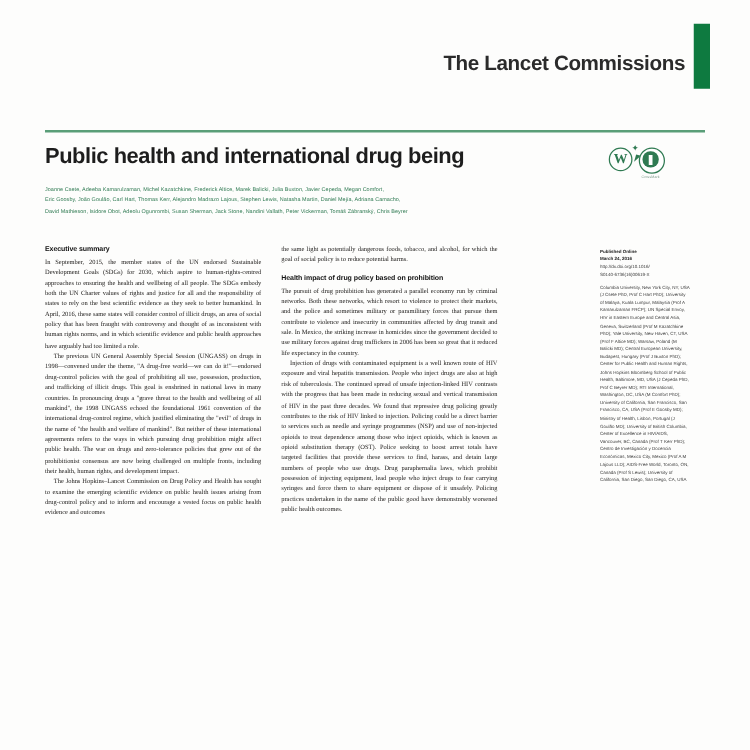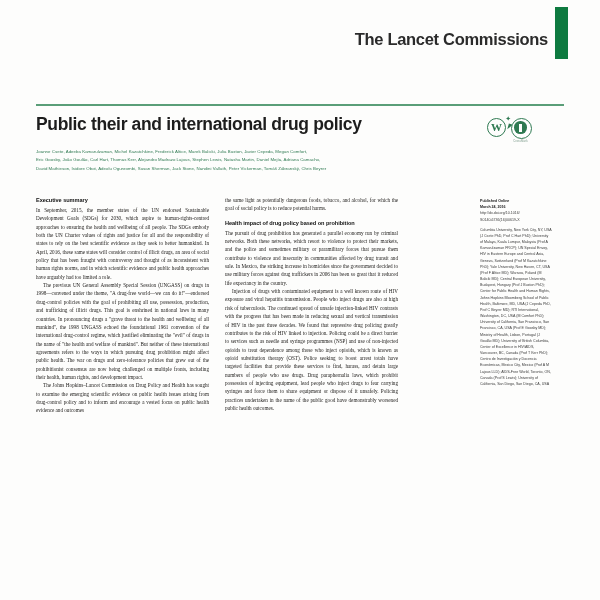--- a/index.html
+++ b/index.html
@@ -11,21 +11,21 @@
     position:relative;
   }
   .page{
     position:absolute;inset:0;
     background:#fdfdfc;
   }
 
   
   .masthead{
     position:absolute;
-    top:4px;left:0;right:0;height:66px;text-align:center;
+    top:16px;left:0;right:0;height:66px;text-align:center;
   }
   .masthead-title{
     position:absolute;
     right:52px;top:26px;
     font-family:"Liberation Sans", sans-serif;
     font-weight:bold;
     font-size:16.5px;
     letter-spacing:-0.3px;
     color:#2b2b2b;
     white-space:nowrap;
@@ -164,21 +164,21 @@
 
 <div class="page">
 
   <div class="masthead">
     <div class="masthead-title">The Lancet Commissions</div>
     <div class="masthead-bar"></div>
   </div>
 
   <div class="rule-top"></div>
 
-  <div class="article-title">Public their and international drug policy</div>
+  <div class="article-title">Public health and international drug being</div>
 
   <div class="authors">
     <div>Joanne Csete, Adeeba Kamarulzaman, Michel Kazatchkine, Frederick Altice, Marek Balicki, Julia Buxton, Javier Cepeda, Megan Comfort,</div>
     <div>Eric Goosby, João Goulão, Carl Hart, Thomas Kerr, Alejandro Madrazo Lajous, Stephen Lewis, Natasha Martin, Daniel Mejía, Adriana Camacho,</div>
     <div>David Mathieson, Isidore Obot, Adeolu Ogunrombi, Susan Sherman, Jack Stone, Nandini Vallath, Peter Vickerman, Tomáš Zábranský, Chris Beyrer</div>
   </div>
 
   <div class="logos">
     <div class="logo-w">
       <div class="ring"></div>

